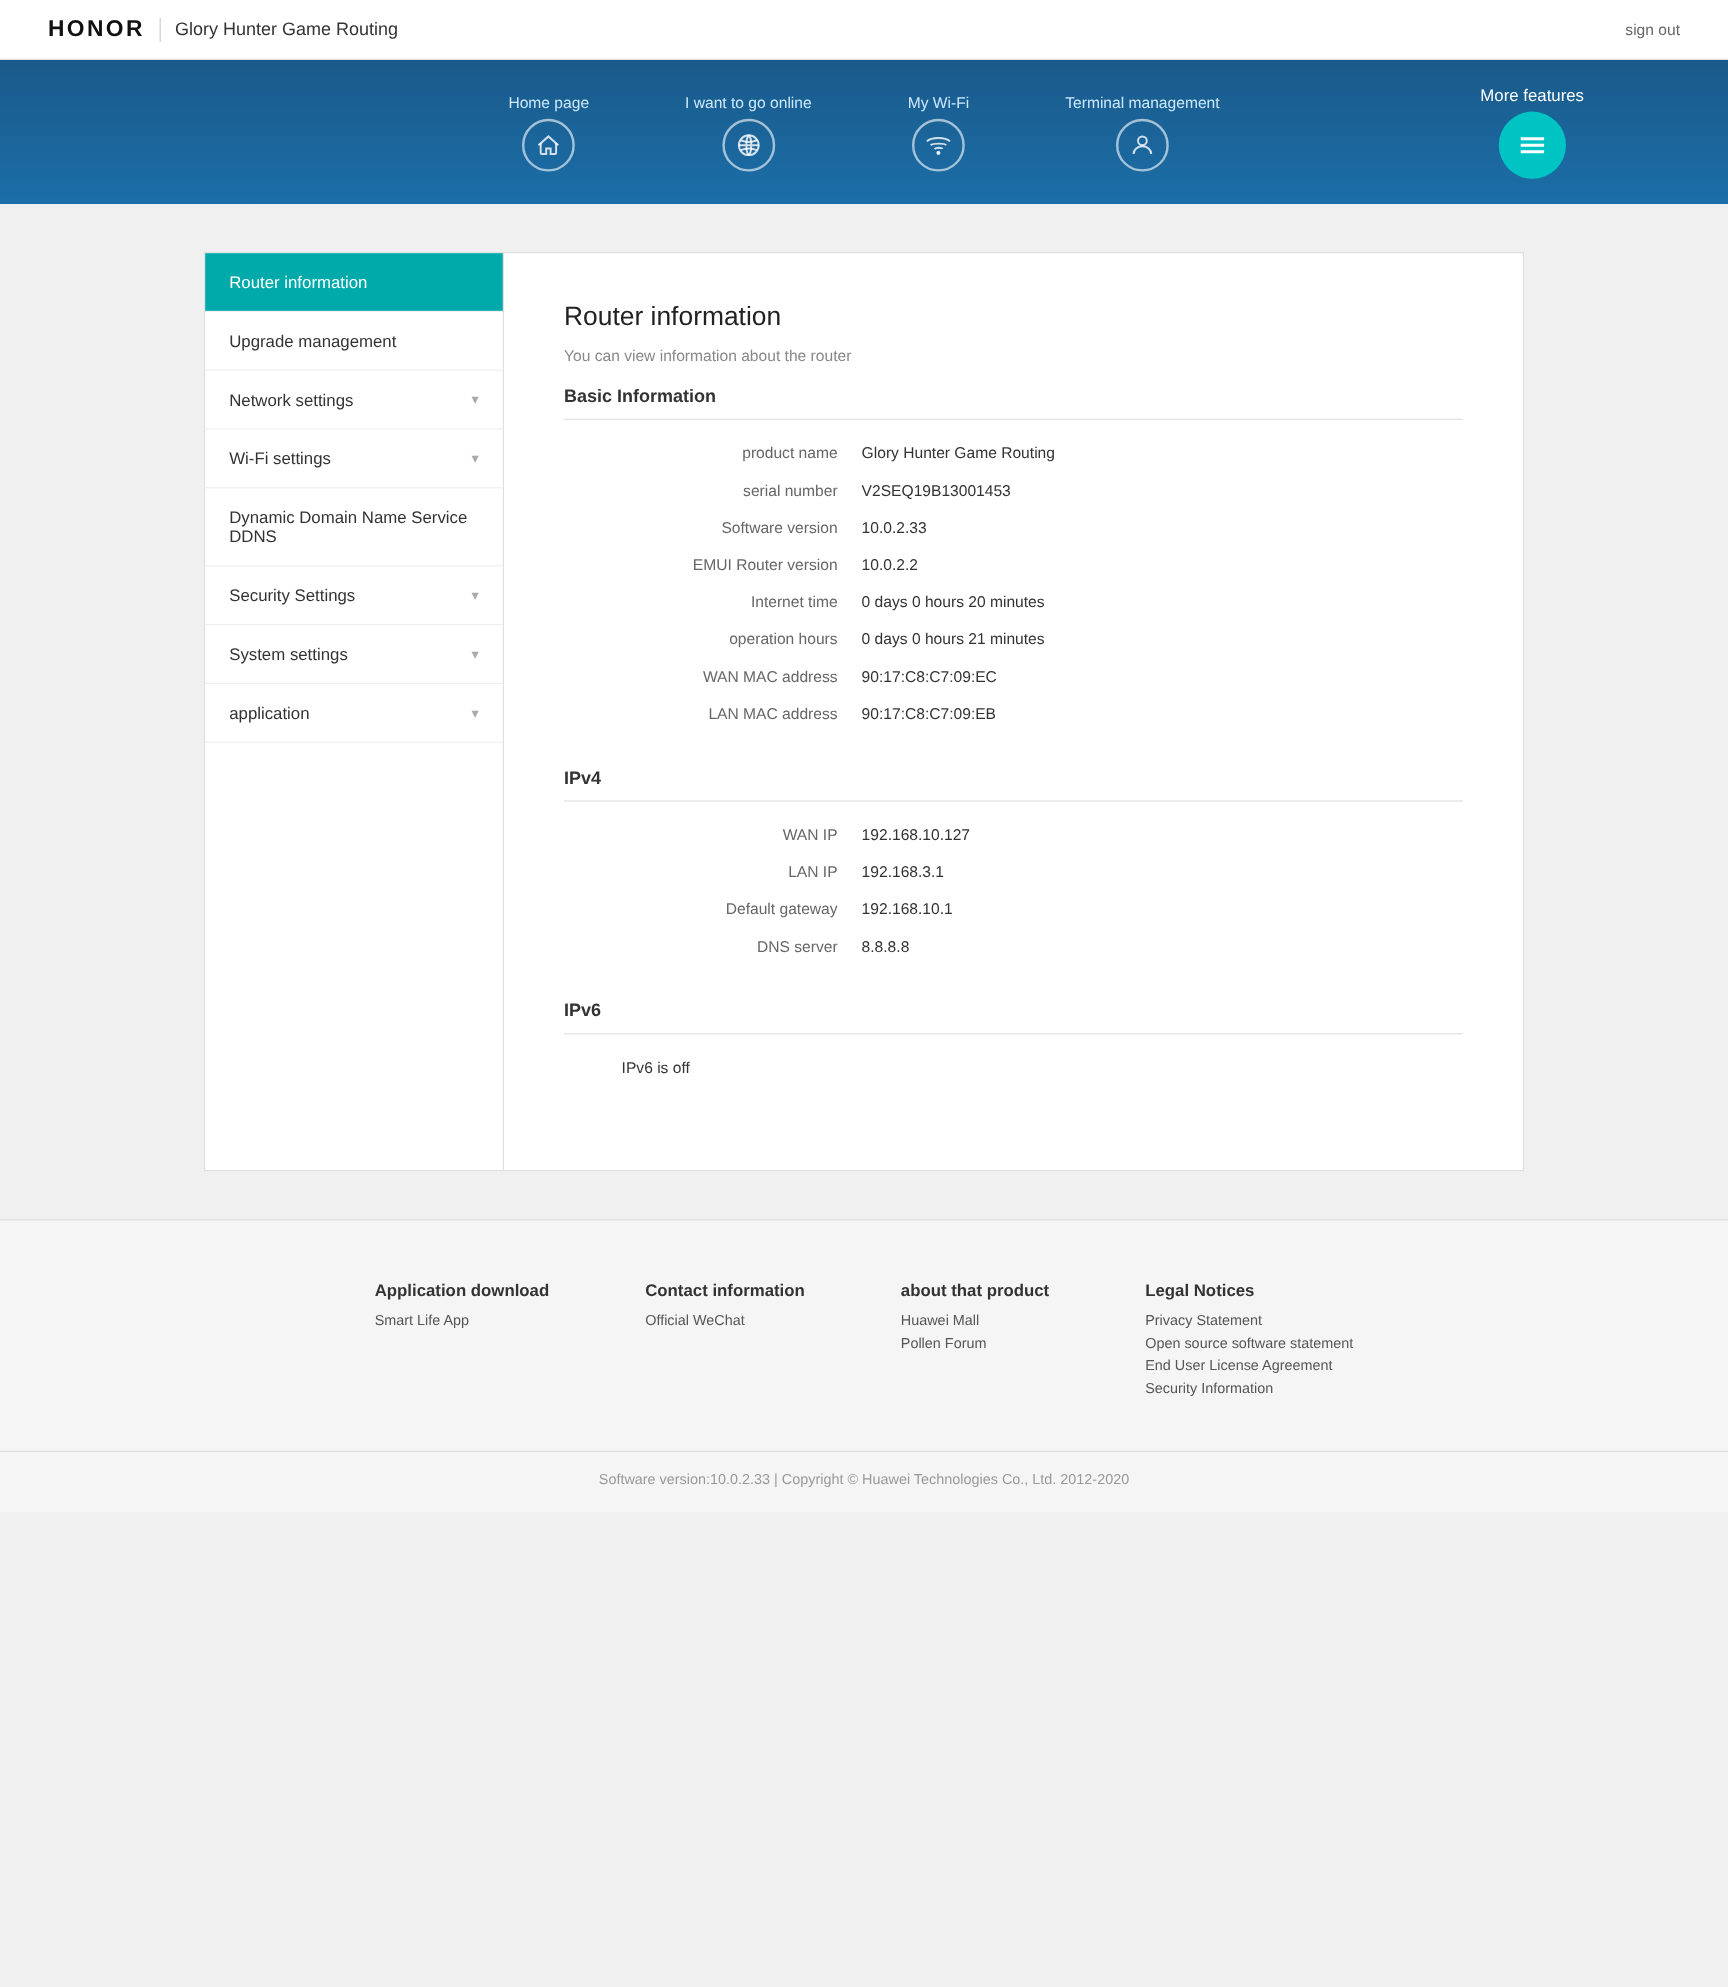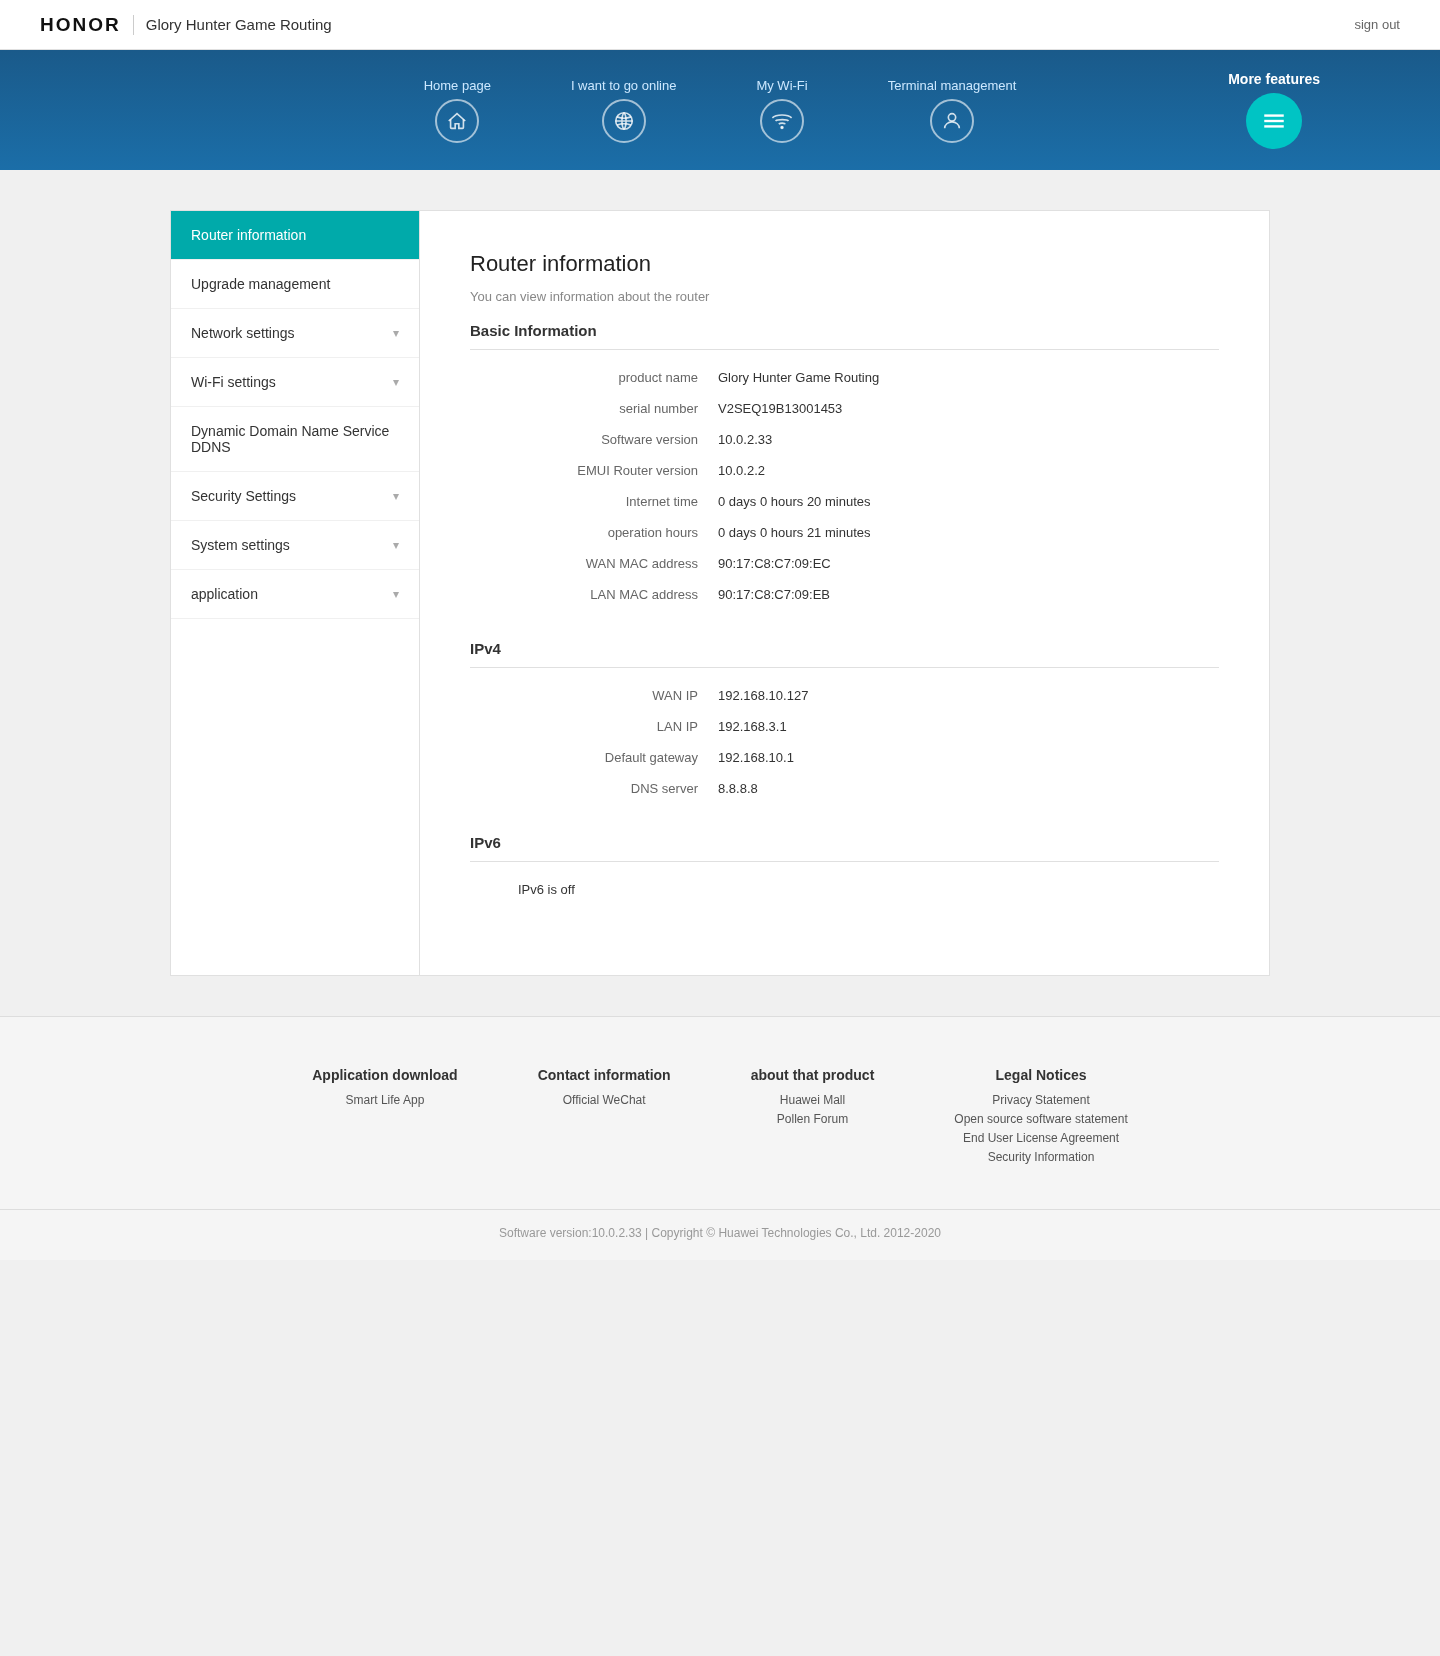--- a/index.html
+++ b/index.html
@@ -82,21 +82,21 @@
       transform: translateY(-50%);
       display: flex;
       flex-direction: column;
       align-items: center;
       gap: 6px;
       cursor: pointer;
     }
     .more-features-label {
       font-size: 14px;
       color: #fff;
-      font-weight: bold;
+      font-weight: normal;
     }
     .more-features-btn {
       width: 56px;
       height: 56px;
       border-radius: 50%;
       background: #00c4c4;
       display: flex;
       align-items: center;
       justify-content: center;
       color: #fff;
@@ -193,21 +193,20 @@
       background: #f5f5f5;
       border-top: 1px solid #ddd;
       padding: 50px 0 20px;
       margin-top: 20px;
     }
     .footer-links {
       display: flex;
       justify-content: center;
       gap: 80px;
       margin-bottom: 40px;
-      text-align: center;
     }
     .footer-col h4 {
       font-size: 14px;
       color: #333;
       font-weight: bold;
       margin-bottom: 10px;
     }
     .footer-col a {
       display: block;
       font-size: 12px;

